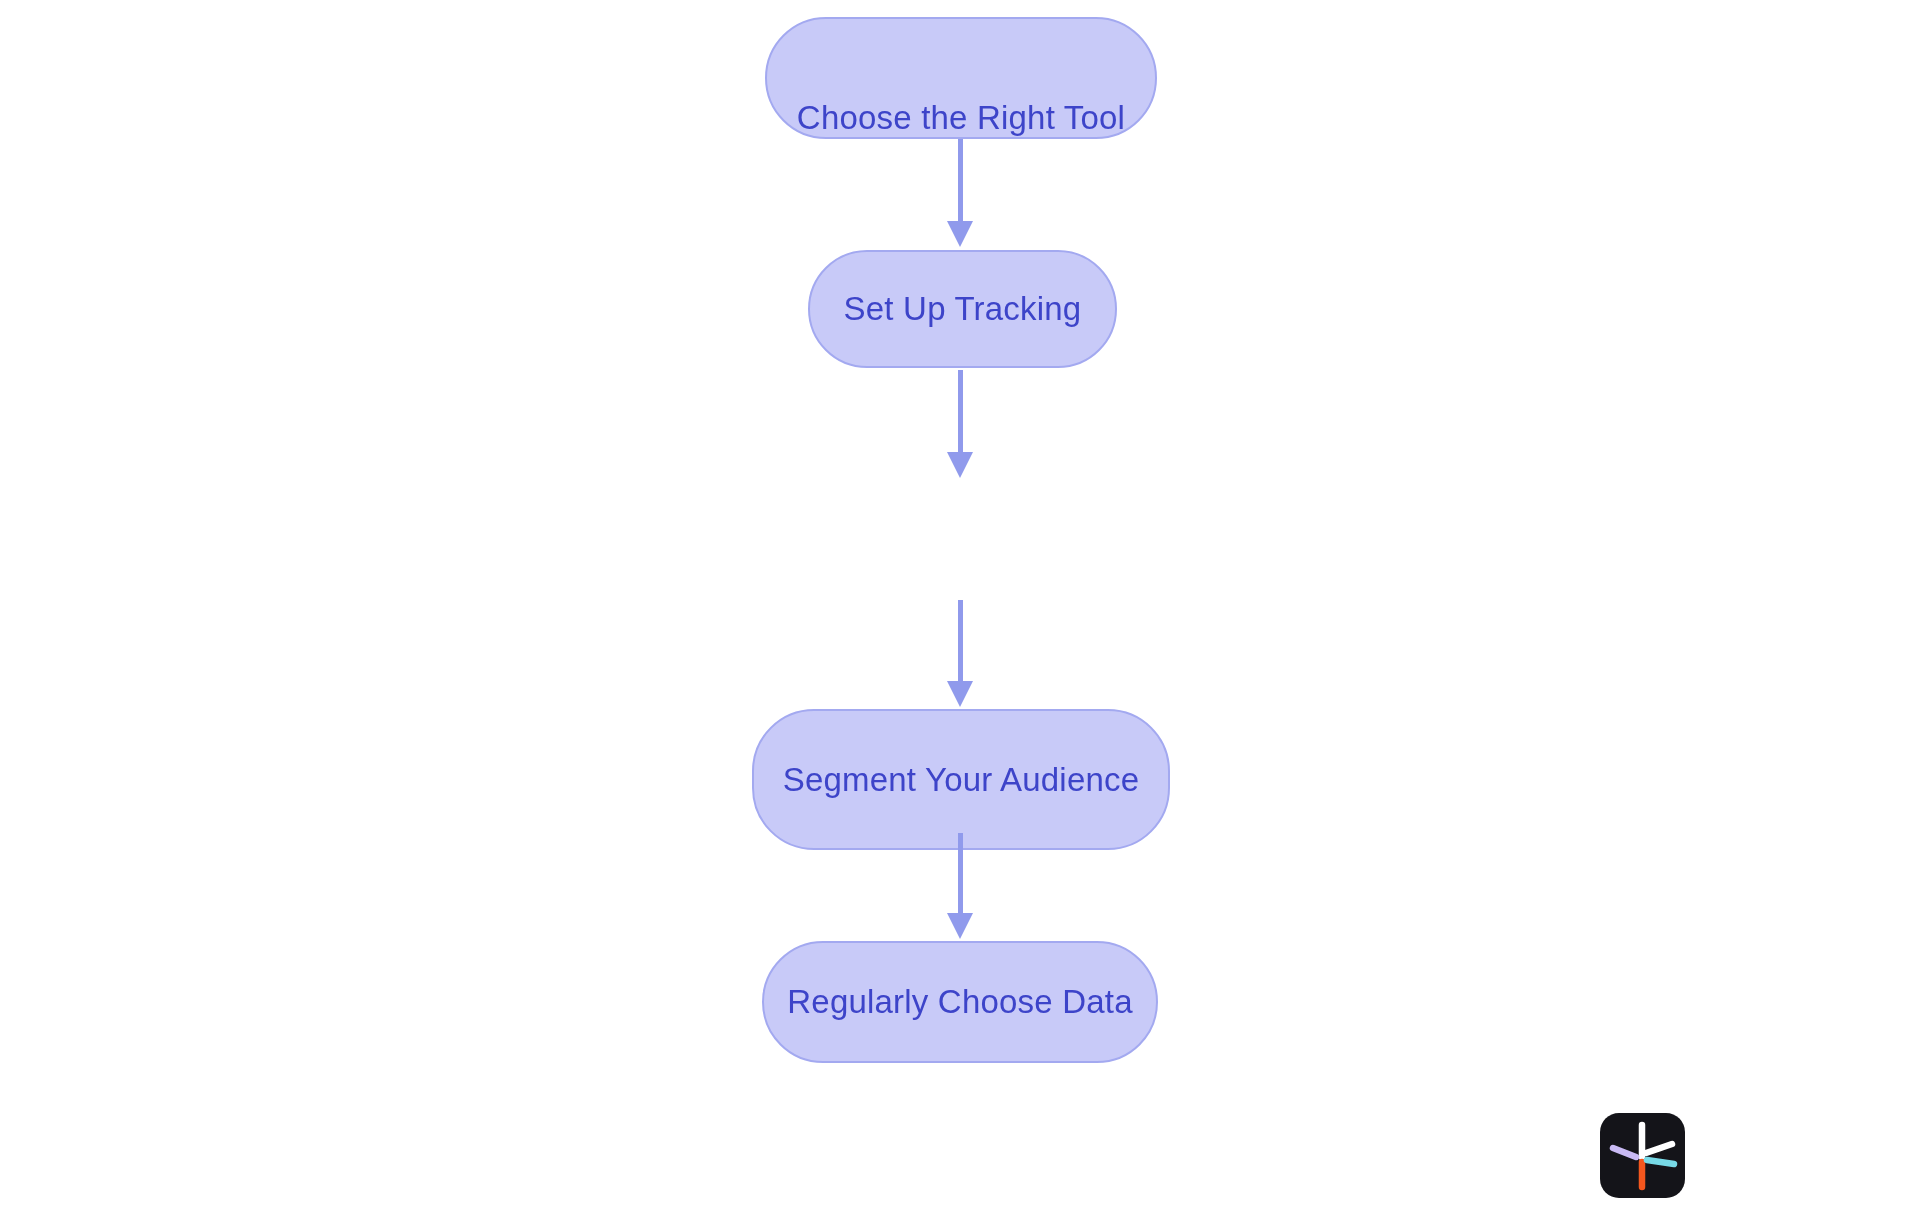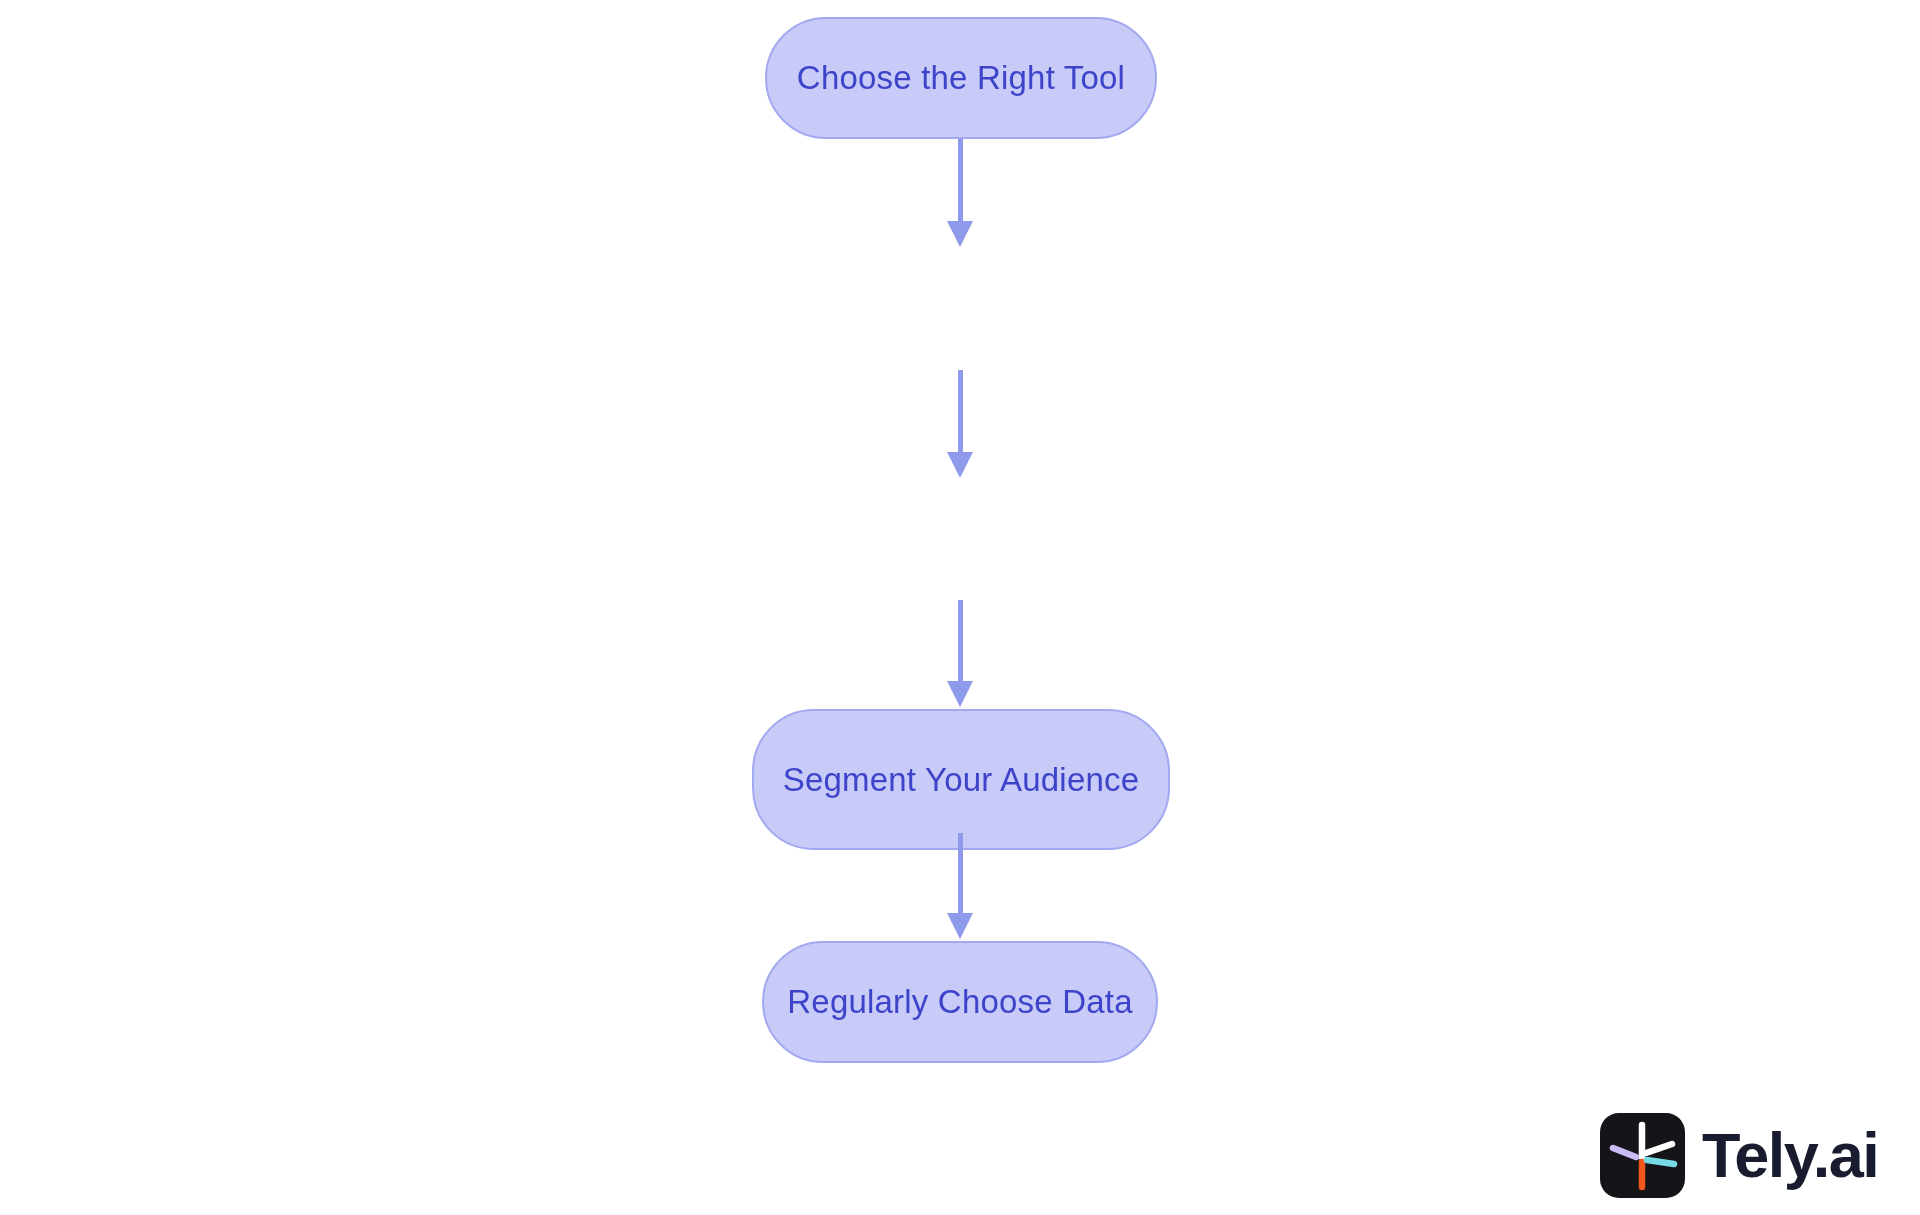--- a/index.html
+++ b/index.html
@@ -23,21 +23,21 @@
     position:absolute;
     display:flex;align-items:center;justify-content:center;
     background:var(--node-fill);
     border:2px solid var(--node-border);
     border-radius:62px;
     color:var(--node-text);
     font-size:33px;
     letter-spacing:.2px;
     white-space:nowrap;
   }
-  .node-1{left:765px;top:17px;width:392px;height:122px;}
+  .node-1{left:765px;top:17px;width:392px;height:122px;align-items:flex-end;}
   .node-2{left:808px;top:250px;width:309px;height:118px;}
   .node-3{left:830px;top:480px;width:260px;height:118px;}
   .node-4{left:752px;top:709px;width:418px;height:141px;}
   .node-5{left:762px;top:941px;width:396px;height:122px;}
 
   .arrow{
     position:absolute;left:960px;width:26px;margin-left:-13px;
     display:flex;flex-direction:column;align-items:center;
   }
   .arrow-line{width:5px;flex:1;background:var(--arrow);}
@@ -70,20 +70,23 @@
 
   <div class="node node-1">
     <span>Choose the Right Tool</span>
   </div>
 
   <div class="arrow arrow-1">
     <div class="arrow-line"></div>
     <div class="arrow-head"></div>
   </div>
 
+  <div class="node node-2">
+    <span>Set Up Tracking</span>
+  </div>
 
   <div class="arrow arrow-2">
     <div class="arrow-line"></div>
     <div class="arrow-head"></div>
   </div>
 
 
   <div class="arrow arrow-3">
     <div class="arrow-line"></div>
     <div class="arrow-head"></div>
@@ -104,16 +107,15 @@
 
   <div class="brand">
     <svg class="brand-icon" viewBox="0 0 85 85" aria-hidden="true">
       <rect x="0" y="0" width="85" height="85" rx="19" fill="#141419"></rect>
       <line x1="42" y1="44" x2="42" y2="12" stroke="#ffffff" stroke-width="6.5" stroke-linecap="round"></line>
       <line x1="42" y1="49" x2="42" y2="74" stroke="#f4571e" stroke-width="6.5" stroke-linecap="round"></line>
       <line x1="36" y1="44" x2="13" y2="35" stroke="#c9baf4" stroke-width="6.5" stroke-linecap="round"></line>
       <line x1="46" y1="40" x2="72" y2="31" stroke="#ffffff" stroke-width="6.5" stroke-linecap="round"></line>
       <line x1="47" y1="47" x2="74" y2="51" stroke="#77d9e6" stroke-width="6.5" stroke-linecap="round"></line>
     </svg>
-    <span class="wordmark">Tely.ai</span>
   </div>
 
 </div>
 
 </body></html>

